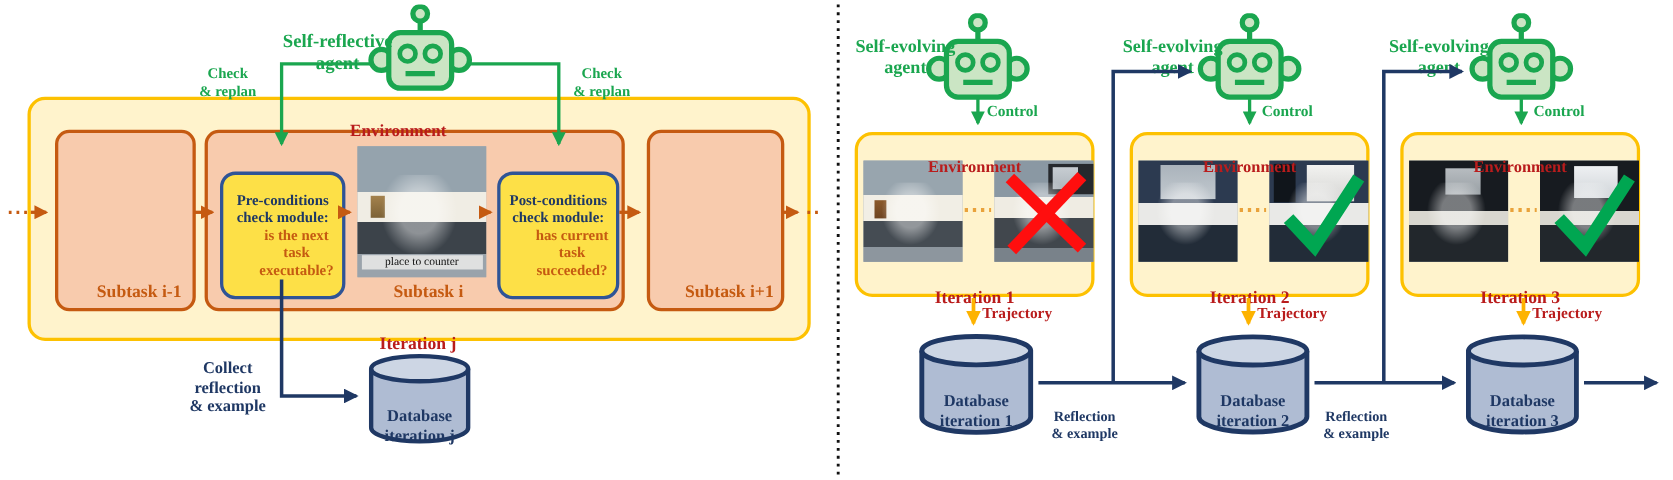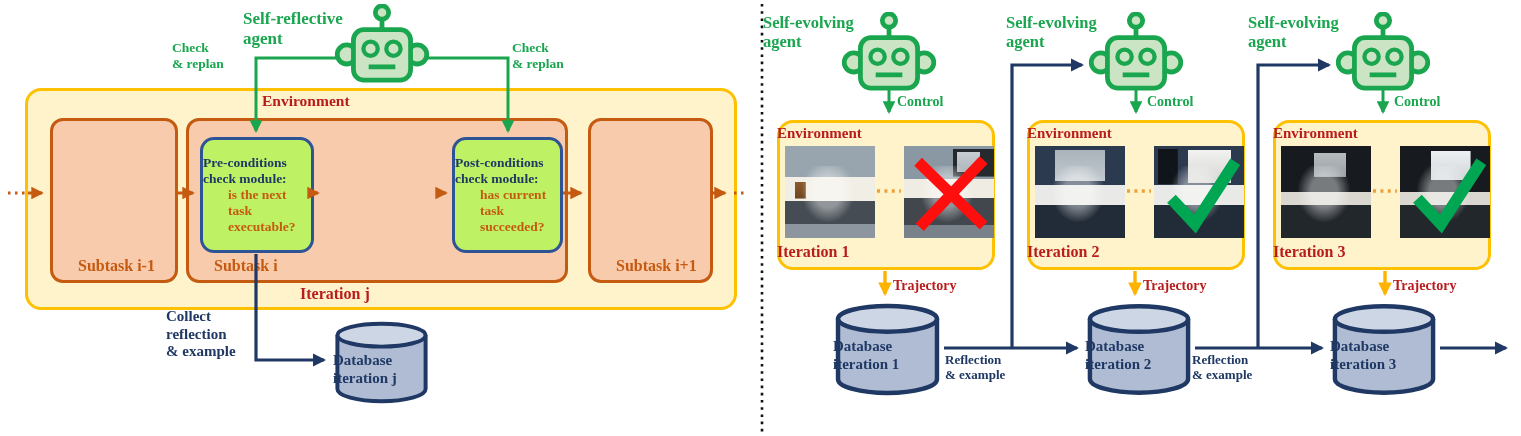--- a/index.html
+++ b/index.html
@@ -1,27 +1,27 @@
 <!DOCTYPE html>
 <html><head>
 <meta charset="utf-8">
 <style>
   html,body{margin:0;padding:0;background:#fff;}
   #fig{position:relative;width:1521px;height:436px;background:#fff;overflow:hidden;}
   .abs{position:absolute;}
   .t{font-family:"Liberation Serif","DejaVu Serif",serif;font-weight:700;}
-  .ctr{text-align:left;}
+  .ctr{text-align:center;margin-top:19px;}
   .green-t{color:#1AA64F;}
   .gold-t{color:#b91c1c;}
   .orange-t{color:#C55A11;padding-left:25px;}
   .navy-t{color:#1F3864;}
   .ln{display:block;line-height:1.18;}
   .env-box{background:#FFF3CC;border:3px solid #FDC101;border-radius:16px;box-sizing:border-box;}
   .sub-box{background:#F8CBAD;border:3px solid #C55A11;border-radius:13px;box-sizing:border-box;}
-  .mod-box{background:#bef264;border:3px solid #2F5496;border-radius:14px;box-sizing:border-box;
+  .mod-box{background:#fde047;border:3px solid #2F5496;border-radius:14px;box-sizing:border-box;
            display:flex;flex-direction:column;justify-content:center;font-size:13.5px;}
   .sub-label{position:absolute;left:0;right:0;bottom:5px;font-size:16px;}
   .kimg{position:absolute;background-repeat:no-repeat;overflow:hidden;background-color:#9aa5ae;}
   .kimg::after{content:"";position:absolute;left:18%;top:22%;width:60%;height:62%;
        background:radial-gradient(ellipse at 50% 45%,rgba(255,255,255,.42) 0 35%,rgba(255,255,255,0) 70%);}
   .cap{position:absolute;left:3%;right:3%;bottom:6%;background:rgba(228,228,228,.93);color:#101010;
        font-family:"Liberation Serif","DejaVu Serif",serif;font-weight:400;font-size:10.5px;
        text-align:center;padding:1px 0;z-index:3;}
   .mark{position:absolute;z-index:4;}
   
@@ -83,20 +83,23 @@
   <div class="abs sub-box box-layer" style="left:50px;top:118px;width:128px;height:165px;">
     <div class="sub-label ctr t orange-t">Subtask i-1</div>
   </div>
   <div class="abs sub-box box-layer" style="left:186px;top:118px;width:382px;height:165px;">
     <div class="sub-label ctr t orange-t">Subtask i</div>
   </div>
   <div class="abs sub-box box-layer" style="left:588px;top:118px;width:125px;height:165px;">
     <div class="sub-label ctr t orange-t">Subtask i+1</div>
   </div>
 
+  <div class="kimg sc-b box-layer" style="left:325px;top:133px;width:117px;height:119px;z-index:3;">
+    <div class="cap">place to counter</div>
+  </div>
 
   <div class="abs mod-box ctr t box-layer" style="left:200px;top:137px;width:114px;height:116px;z-index:3;">
     <span class="ln navy-t">Pre-conditions</span>
     <span class="ln navy-t">check module:</span>
     <span class="ln orange-t">is the next task</span>
     <span class="ln orange-t">executable?</span>
   </div>
   <div class="abs mod-box ctr t box-layer" style="left:452px;top:137px;width:111px;height:116px;z-index:3;">
     <span class="ln navy-t">Post-conditions</span>
     <span class="ln navy-t">check module:</span>

